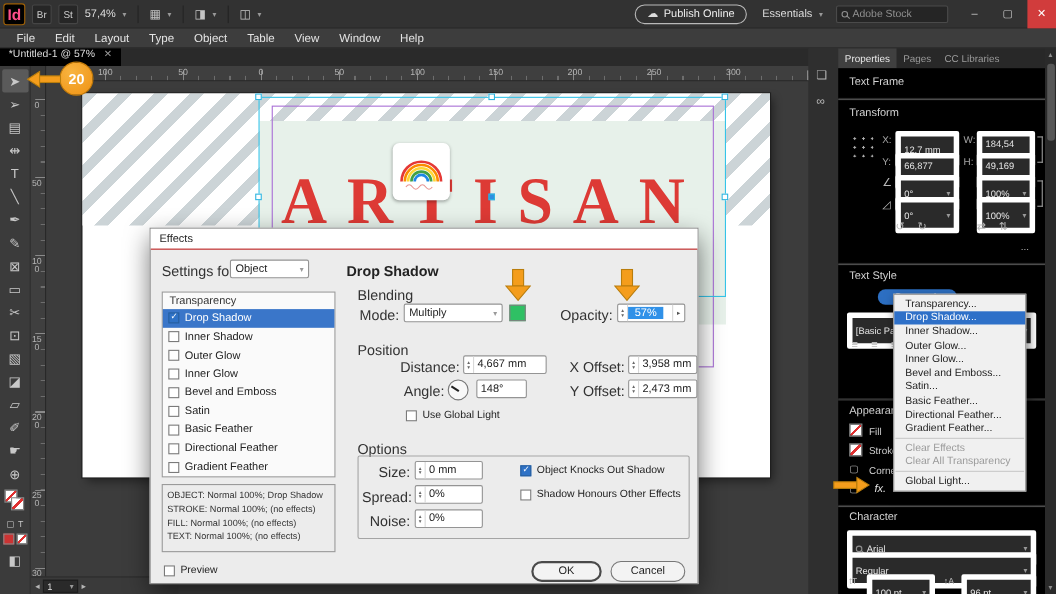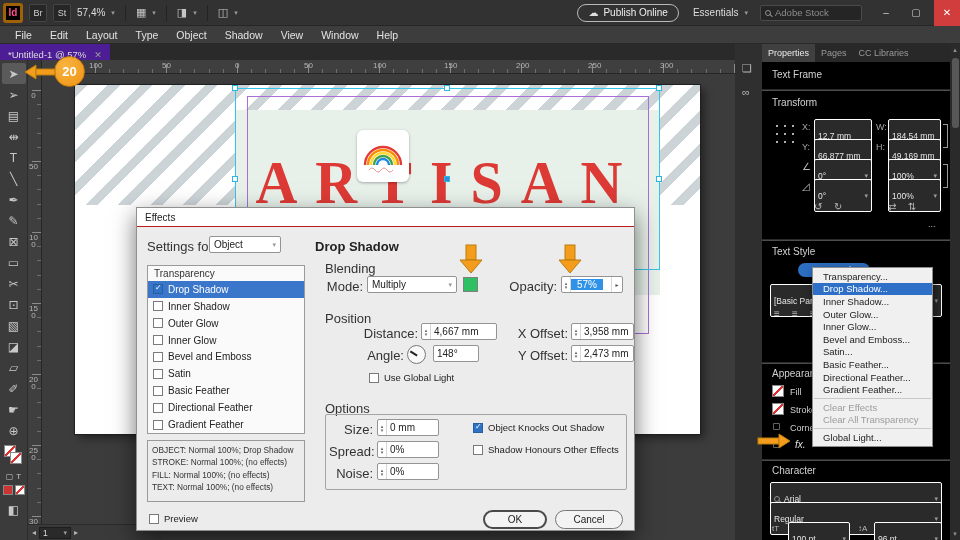--- a/index.html
+++ b/index.html
@@ -3,39 +3,39 @@
 <meta charset="utf-8">
 <style>
   *{margin:0;padding:0;box-sizing:border-box}
   body{font-family:"Liberation Sans","DejaVu Sans",sans-serif;background:#222}
   .stage{position:relative;width:960px;height:540px;background:#333;overflow:hidden}
   .ab{position:absolute}
   .flex{display:flex;align-items:center}
 
   
   .tbar{left:0;top:0;width:960px;height:26px;background:#323232;border-bottom:1px solid #262626;display:flex;align-items:center;gap:6px;padding-left:3px}
-  .appicon{width:20px;height:20px;background:#000000;color:#ff4f8b;font-weight:bold;font-size:10px;display:flex;align-items:center;justify-content:center;border:3px solid #a16207;border-radius:3px}
+  .appicon{width:20px;height:20px;background:#000000;color:#ff4f8b;font-weight:bold;font-size:14px;display:flex;align-items:center;justify-content:center;border:1px solid #a16207;border-radius:3px}
   .sqicon{width:18px;height:18px;background:#262626;color:#cfcfcf;font-size:9px;display:flex;align-items:center;justify-content:center;border:1px solid #454545;border-radius:2px}
   .ztxt{color:#ddd;font-size:10px}
   .chev{color:#999;font-size:7px}
   .vsep{width:1px;height:16px;background:#232323;margin:0 4px}
   .tbicon{color:#c5c5c5;font-size:11px}
   .publish{border:1px solid #b9b9b9;border-radius:10px;color:#eee;font-size:10px;height:18px;display:flex;align-items:center;gap:5px;padding:0 10px}
   .cloud{font-size:10px;color:#ddd}
   .searchbox{width:102px;height:16px;background:#252525;border:1px solid #4a4a4a;border-radius:2px;display:flex;align-items:center;gap:4px;padding:0 4px;color:#8f8f8f;font-size:9.5px}
   .lens{width:6px;height:6px;border:1.2px solid #8f8f8f;border-radius:50%;position:relative;flex:none}
   .lens::after{content:"";position:absolute;width:4px;height:1.2px;background:#8f8f8f;transform:rotate(45deg);right:-3px;bottom:-2px}
   .winbtn{width:24px;height:26px;display:flex;align-items:center;justify-content:center;color:#ccc;font-size:10px}
   .winbtn.close{background:#d13c3c;color:#fff;width:26px}
 
   
   .menubar{left:0;top:26px;width:960px;height:18px;background:#3d3d3d;border-bottom:1px solid #292929;display:flex;align-items:center;padding-left:6px}
   .mitem{color:#e3e3e3;font-size:10.5px;padding:0 9px}
   .tabstrip{left:0;top:44px;width:735px;height:16px;background:#2a2a2a;display:flex}
-  .doctab{background:#4c1d95;color:#ddd;font-size:9.5px;display:flex;align-items:flex-end;gap:8px;padding:0 8px}
+  .doctab{background:#000000;color:#ddd;font-size:9.5px;display:flex;align-items:flex-start;gap:8px;padding:0 8px}
   .doctab .x{color:#9a9a9a;font-size:9px}
 
   
   .toolbar{left:0;top:60px;width:28px;height:480px;background:#3b3b3b;border-right:1px solid #2d2d2d;display:flex;flex-direction:column;align-items:center;padding-top:3px}
   .tool{width:24px;height:21px;display:flex;align-items:center;justify-content:center;color:#c8c8c8;font-size:12px;flex:none}
   .tool.active{background:#5a5a5a;border-radius:2px}
   .swnone{width:12px;height:12px;border:1px solid #888;background:linear-gradient(135deg,#fff 42%,#e03131 42%,#e03131 58%,#fff 58%)}
   .swred{width:10px;height:10px;border:1px solid #888;background:#c33}
 
   
@@ -64,21 +64,21 @@
 
   
   .dock{left:735px;top:44px;width:225px;height:496px;background:#2f2f2f}
   .dockicon{position:absolute;color:#b5b5b5;font-size:11px}
   .ptabs{position:absolute;left:27px;top:0;width:188px;height:18px;background:#282828;display:flex}
   .ptab{font-size:9px;color:#9a9a9a;padding:0 6px;display:flex;align-items:center}
   .ptab.active{background:#404040;color:#e9e9e9}
   .pbody{position:absolute;left:27px;top:18px;width:188px;height:478px;background:#000000}
   .sec{position:absolute;font-size:10px;color:#d2d2d2}
   .plabel{position:absolute;font-size:9px;color:#a5a5a5}
-  .pfield{position:absolute;background:#2a2a2a;border:1px solid #ffffff;border-radius:2px;color:#e6e6e6;font-size:8.5px;display:flex;align-items:center;justify-content:space-between;padding:0 3px;height:33px}
+  .pfield{position:absolute;background:#2a2a2a;border:5px solid #ffffff;border-radius:2px;color:#e6e6e6;font-size:8.5px;display:flex;align-items:center;justify-content:space-between;padding:0 3px;height:33px}
   .pdivider{position:absolute;left:0;width:188px;height:1px;background:#2b2b2b;box-shadow:0 1px 0 #4c4c4c}
   .refgrid{position:absolute;width:23px;height:23px;background-image:radial-gradient(#b0b0b0 1.1px,transparent 1.2px);background-size:8px 8px;background-position:2px 2px;background-repeat:repeat}
   .bracket{position:absolute;width:5px;height:24px;border:1px solid #9a9a9a;border-left:none}
   .picon{position:absolute;color:#b8b8b8;font-size:10px}
   .parapill{position:absolute;background:#2d6fc2;border-radius:7px;color:#fff;font-size:8.5px;display:flex;align-items:center;justify-content:center}
   .fxbtn{position:absolute;color:#e0e0e0;font-size:10px;font-style:italic}
 
   
   .fxmenu{left:812px;top:267px;width:121px;background:#f0f0f0;border:1px solid #8c8c8c;box-shadow:2px 3px 9px rgba(0,0,0,.5);z-index:60;padding:2px 0}
   .fxitem{height:12.6px;display:flex;align-items:center;padding-left:10px;font-size:9.5px;color:#222;white-space:nowrap}
@@ -156,21 +156,21 @@
     <div class="winbtn">▢</div>
     <div class="winbtn close">✕</div>
   </div>
 
   <div class="ab menubar">
     <span class="mitem">File</span>
     <span class="mitem">Edit</span>
     <span class="mitem">Layout</span>
     <span class="mitem">Type</span>
     <span class="mitem">Object</span>
-    <span class="mitem">Shadow</span>
+    <span class="mitem">Table</span>
     <span class="mitem">View</span>
     <span class="mitem">Window</span>
     <span class="mitem">Help</span>
   </div>
 
   <div class="ab tabstrip">
     <div class="doctab">
       <span>*Untitled-1 @ 57%</span>
       <span class="x">✕</span>
     </div>

